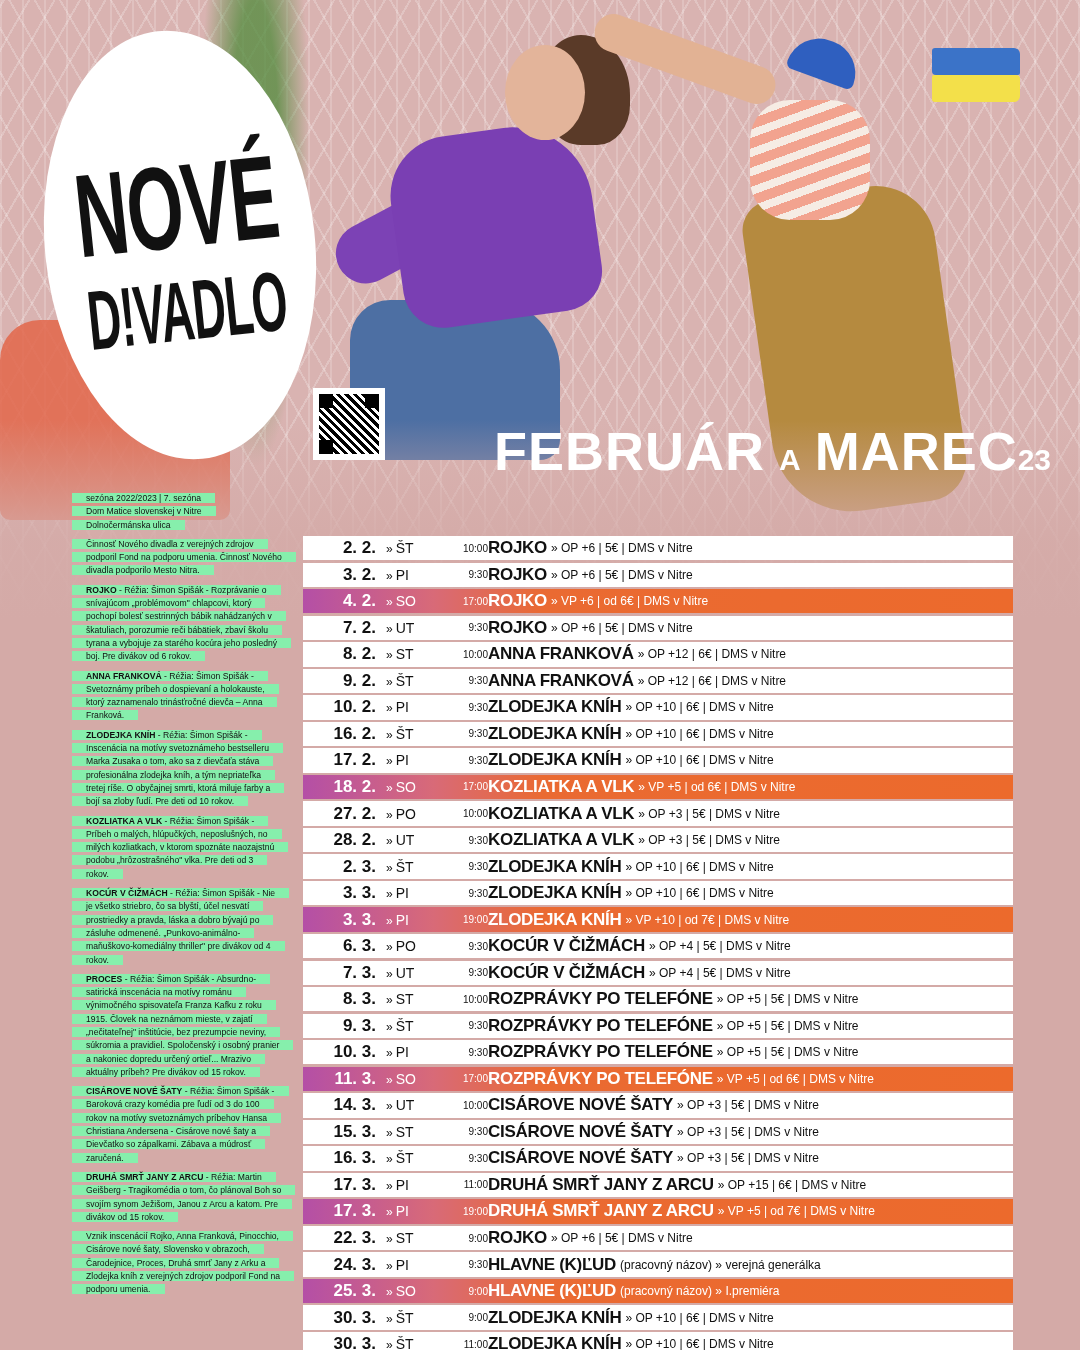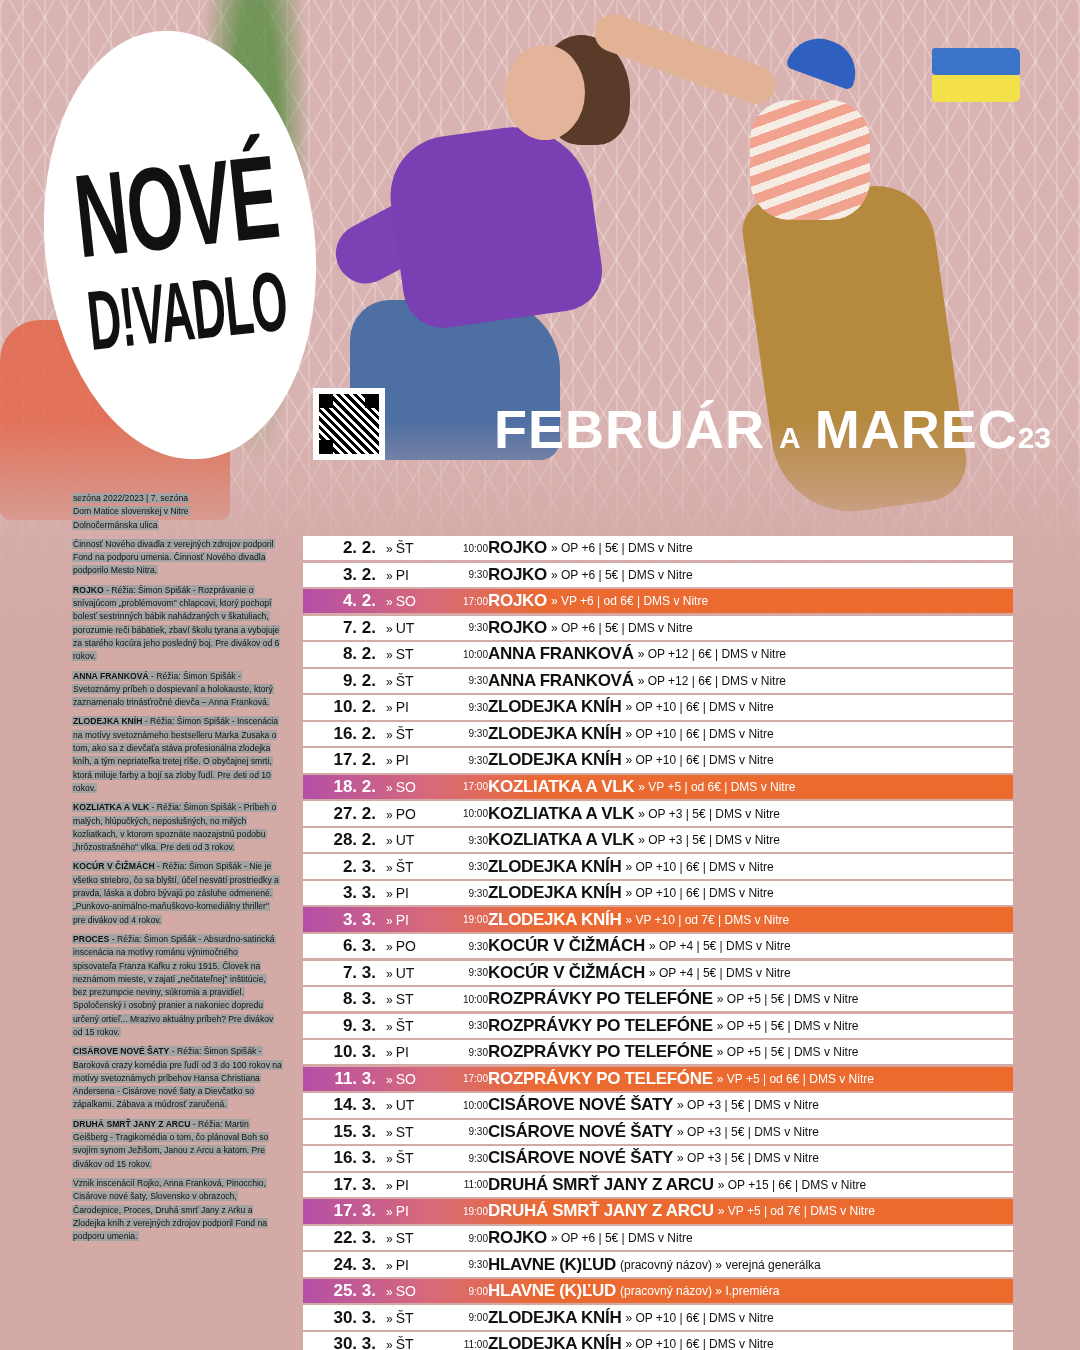--- a/index.html
+++ b/index.html
@@ -73,28 +73,28 @@
       repeating-linear-gradient(45deg, #000 0 3px, #fff 3px 6px),
       #fff;
   }
 
   
   .title {
     position: absolute; left: 494px; top: 398px; height: 60px;
     color: #fff; font-weight: bold; white-space: nowrap;
     display: flex; align-items: baseline;
   }
-  .title-main { font-size: 54px; transform-origin: left; letter-spacing: 1px; }
+  .title-main { font-size: 54px; transform-origin: left; letter-spacing: 1px; margin-top: 22px; }
   .title-a { font-size: 30px; margin: 0 14px; }
   .title-year { font-size: 30px; }
 
   
   .info { position: absolute; left: 72px; top: 492px; width: 210px; }
   .info-block { margin-bottom: 6px; font-size: 8.6px; line-height: 13.3px; color: #111; font-family: "Liberation Sans", sans-serif; }
-  .info-block span.hl { background: #a3a3a3; box-decoration-break: clone; -webkit-box-decoration-break: clone; padding: 0 1px; }
+  .info-block span.hl { background: #86efac; box-decoration-break: clone; -webkit-box-decoration-break: clone; padding: 0 14px; }
   .info-block b { font-weight: bold; }
 
   
   .schedule { position: absolute; left: 303px; top: 492px; width: 710px; margin-top: 44px; }
   .row {
     height: 24.4px; margin-bottom: 2.15px;
     background: #ffffff; color: #111;
     display: flex; align-items: center;
     font-family: "Liberation Sans", sans-serif;
     white-space: nowrap; overflow: hidden;

